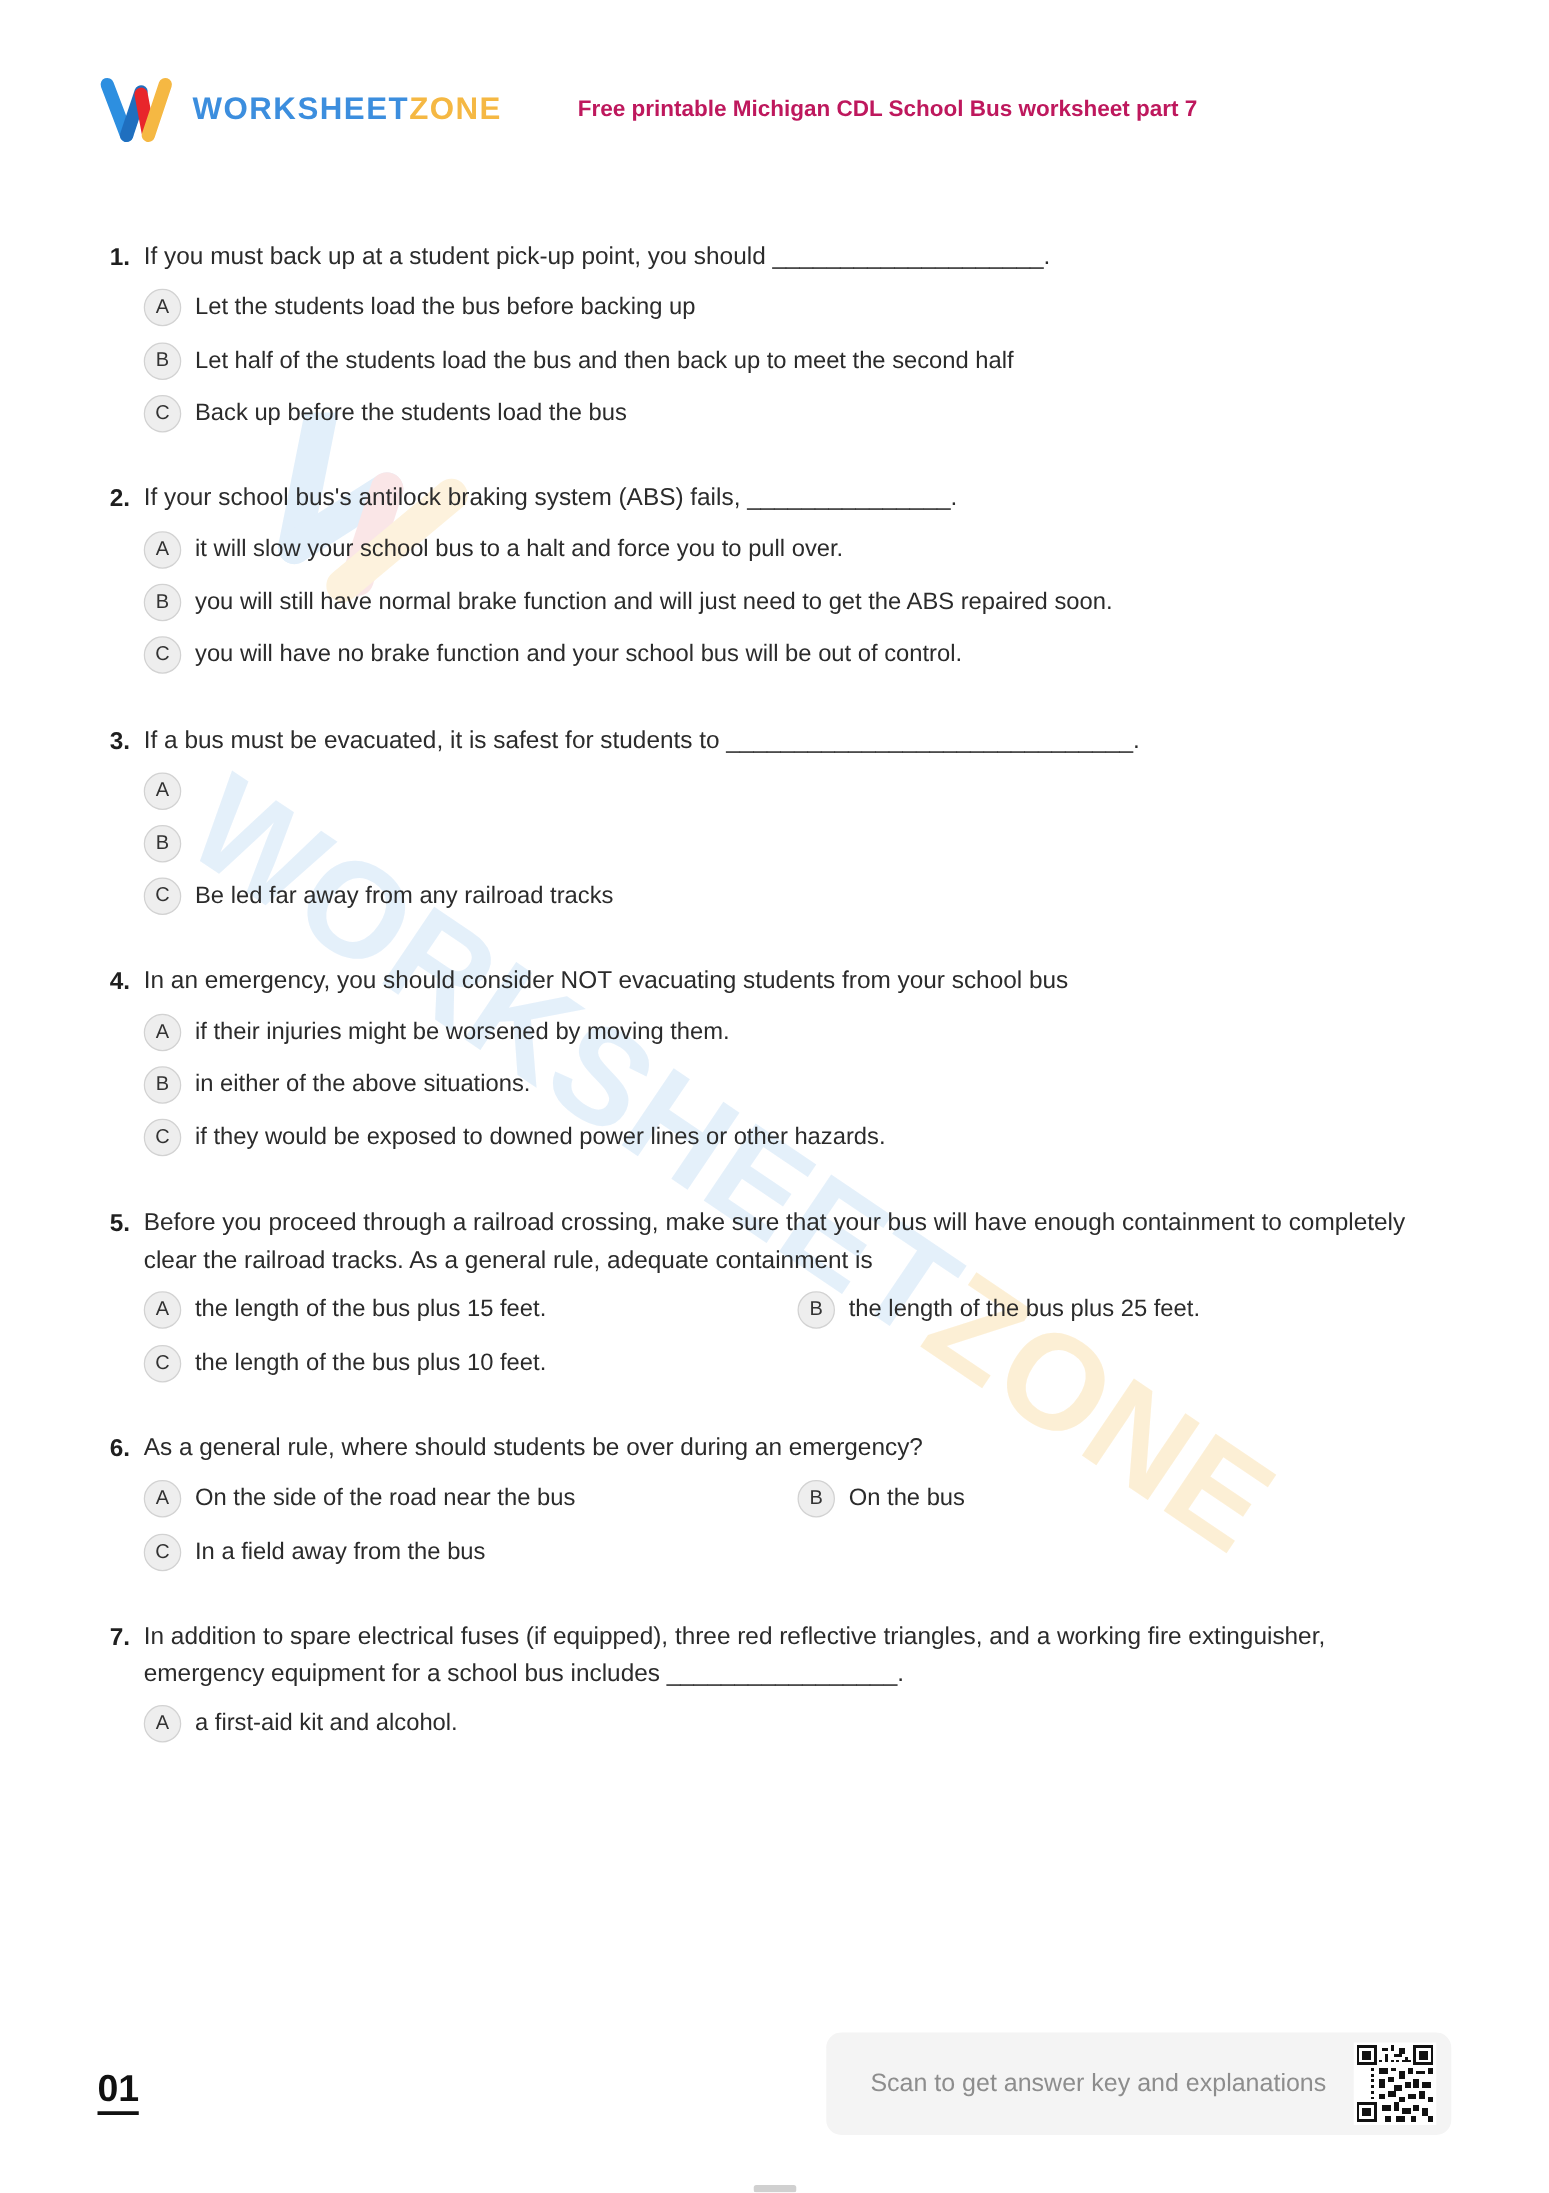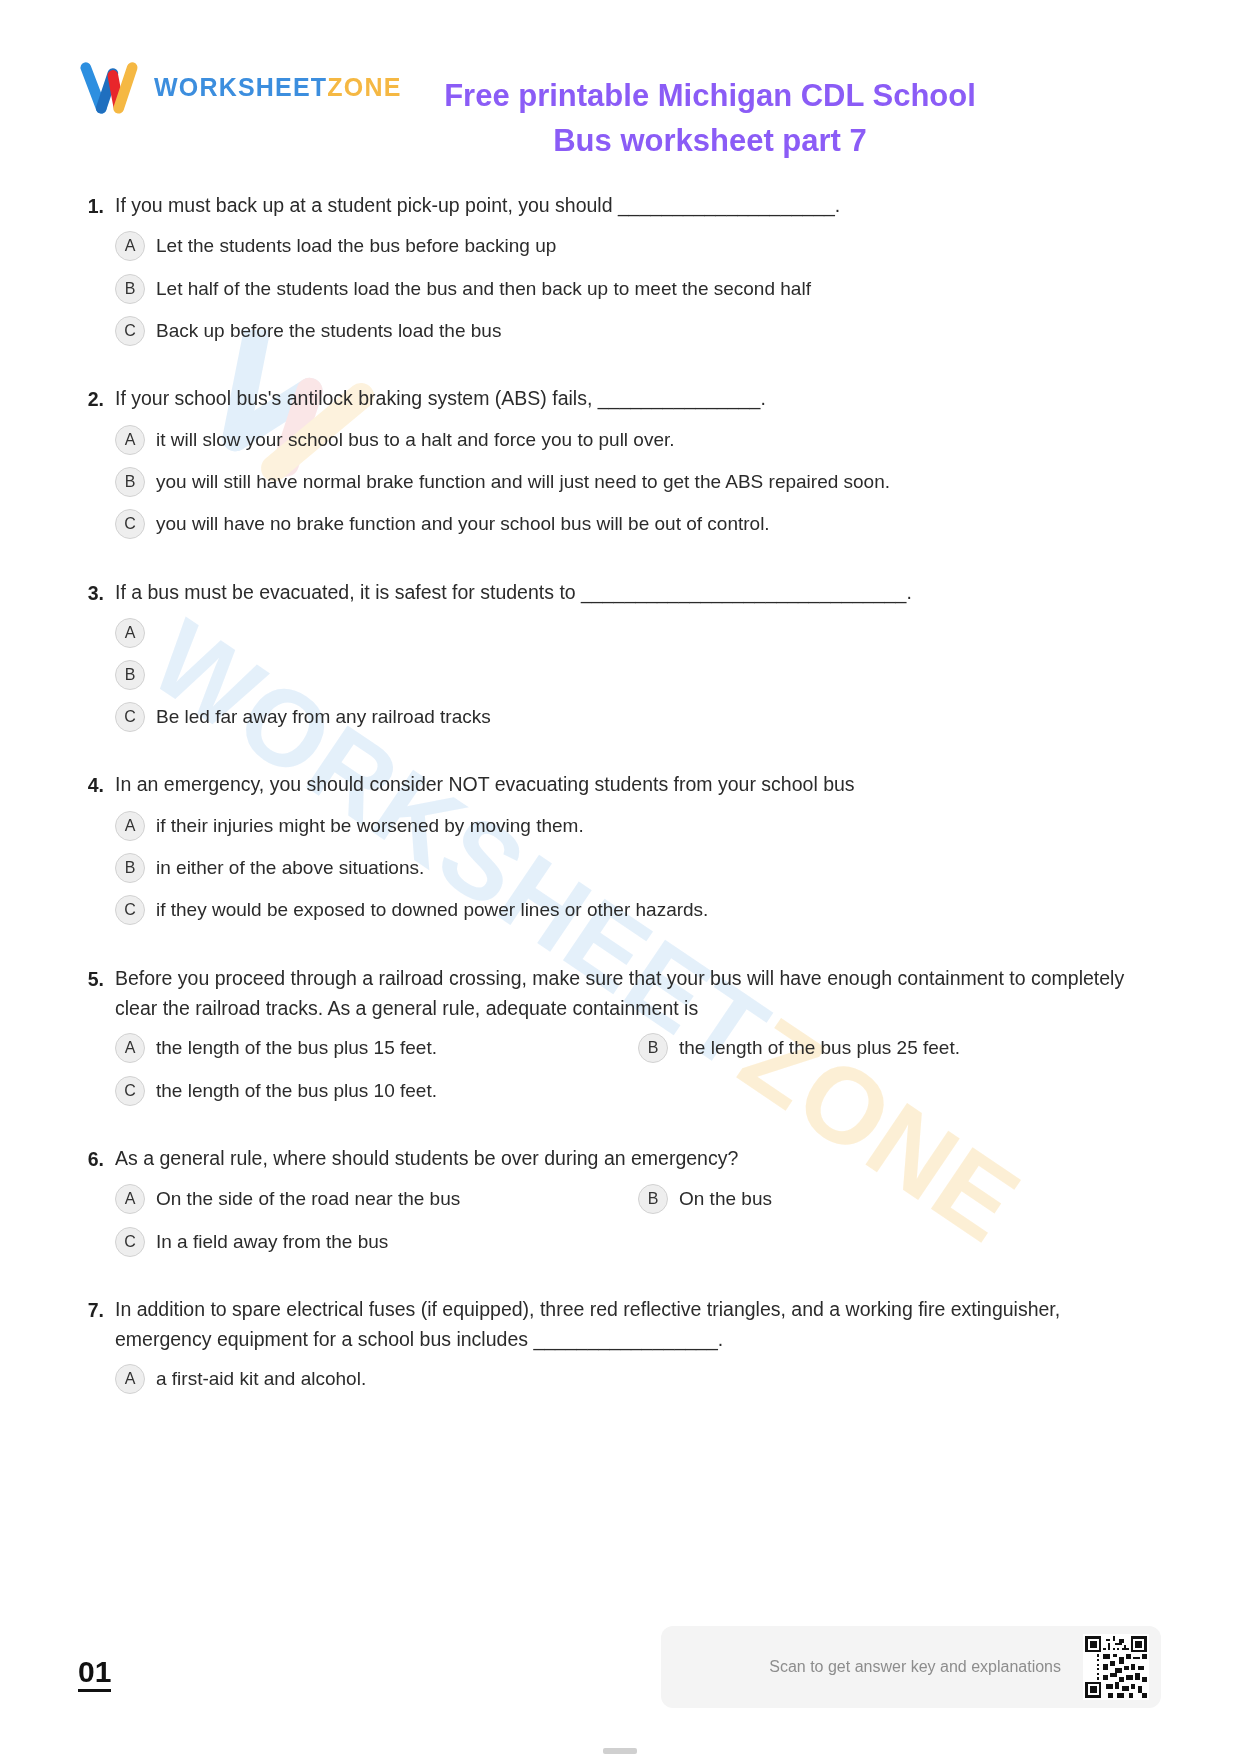--- a/index.html
+++ b/index.html
@@ -79,24 +79,24 @@
   }
   #brand .brand-text .w { color: #3c8ede; }
   #brand .brand-text .z { color: #f5b843; }
 
   #doc-title {
     position: absolute;
     left: 430px;
     top: 16px;
     width: 560px;
     text-align: center;
-    font-size: 31px;
+    font-size: 18px;
     font-weight: 700;
     line-height: 1.45;
-    color: #8b5cf6;
+    color: #be185d;
   }
 
   
   #questions {
     position: absolute;
     left: 0;
     top: 190px;
     width: 1239px;
     z-index: 2;
     padding: 0 78px 0 78px;
@@ -190,21 +190,21 @@
     width: 500px;
     height: 82px;
     background: #f4f4f4;
     border-radius: 12px;
     display: flex;
     align-items: center;
     justify-content: flex-end;
     padding-right: 12px;
   }
   #scan-label {
-    font-size: 16px;
+    font-size: 20px;
     color: #8d8d8d;
     margin-right: 22px;
     white-space: nowrap;
   }
   #qr-code {
     width: 66px;
     height: 66px;
     background: #ffffff;
     flex: 0 0 auto;
     display: block;

